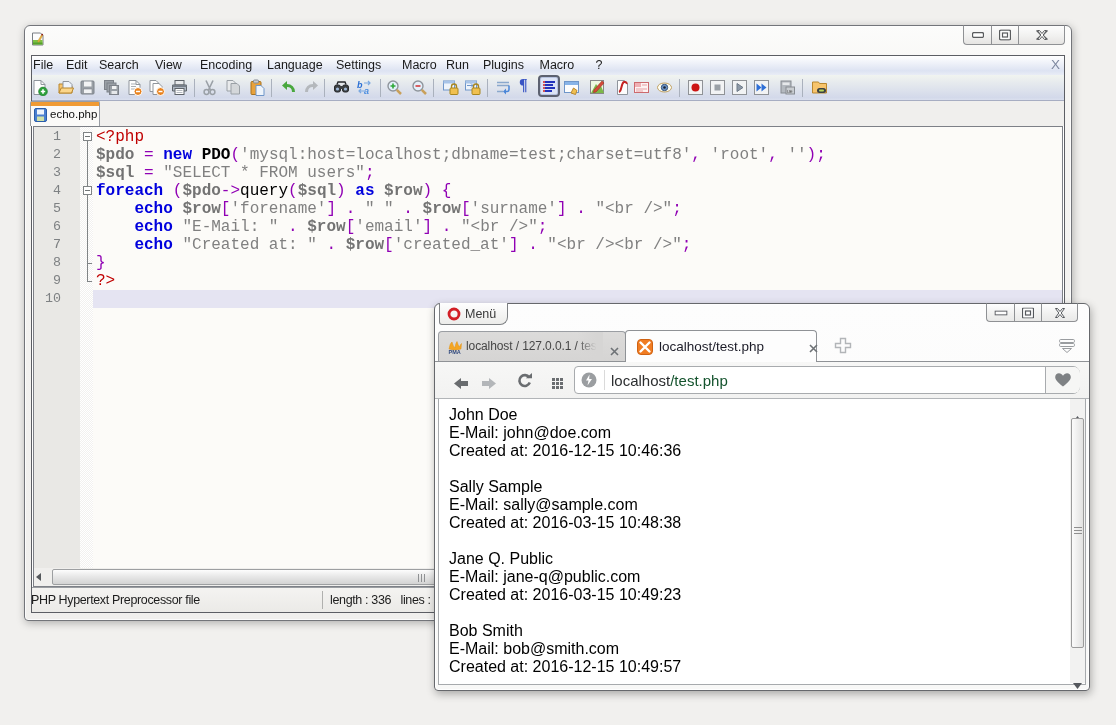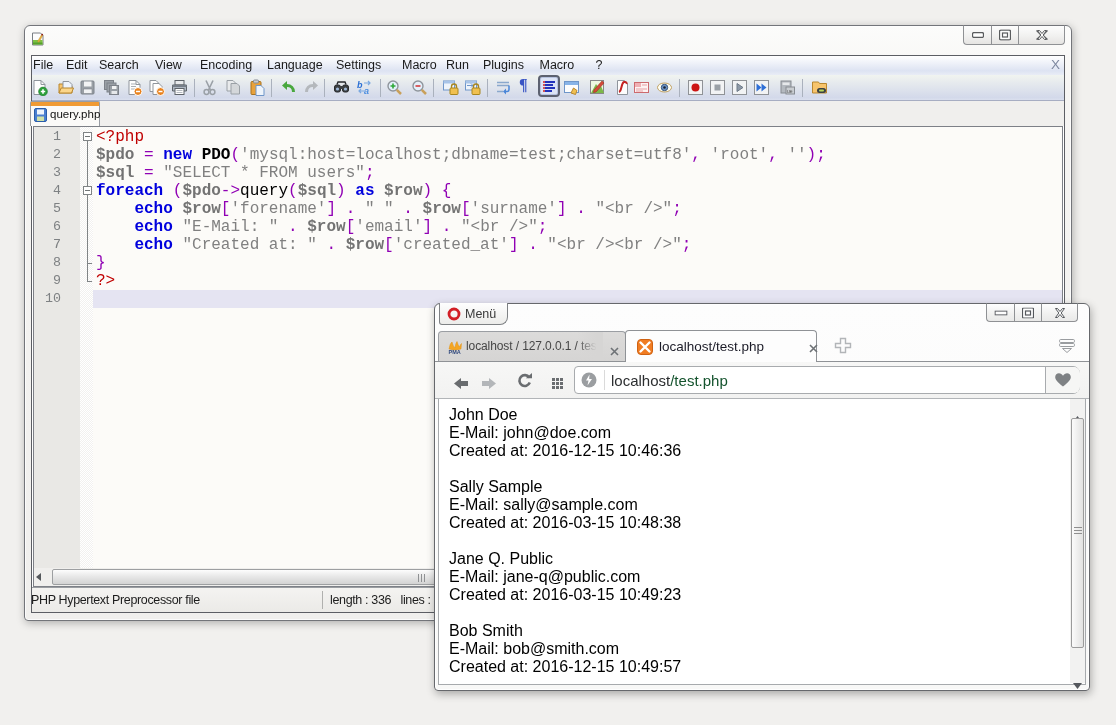--- a/index.html
+++ b/index.html
@@ -294,21 +294,21 @@
           </svg></div>
       </div>
 <div id="ntabs">
 <div id="ntab1">
           <div id="torange"></div>
           <div style="position:absolute;left:3px;top:6px"><svg width="13" height="14" viewBox="0 0 13 14">
               <rect x="0.5" y="0.5" width="12" height="13" rx="1.5" fill="#4a7fd0" stroke="#2a5ca8"></rect>
               <rect x="3" y="1.5" width="7" height="5" fill="#eef4fb"></rect>
               <rect x="3" y="8.5" width="7" height="4.5" fill="#cfe0a8"></rect>
             </svg></div>
-          <div class="tl">query.php</div>
+          <div class="tl">echo.php</div>
         </div>
 </div>
 <div id="nedit">
 <div id="nmargin"></div>
 <div id="nfold"></div>
 <div id="ncaret"></div>
 <div class="lnum" style="top:1px">1</div>
         <div class="cl" style="top:1px"><span class="r">&lt;?php</span></div>
         <div class="lnum" style="top:19px">2</div>
         <div class="cl" style="top:19px"><span class="v">$pdo</span> <span class="o">=</span> <span class="k">new</span> <span class="c">PDO</span><span class="o">(</span><span class="s">'mysql:host=localhost;dbname=test;charset=utf8'</span><span class="o">,</span> <span class="s">'root'</span><span class="o">,</span> <span class="s">''</span><span class="o">);</span></div>

